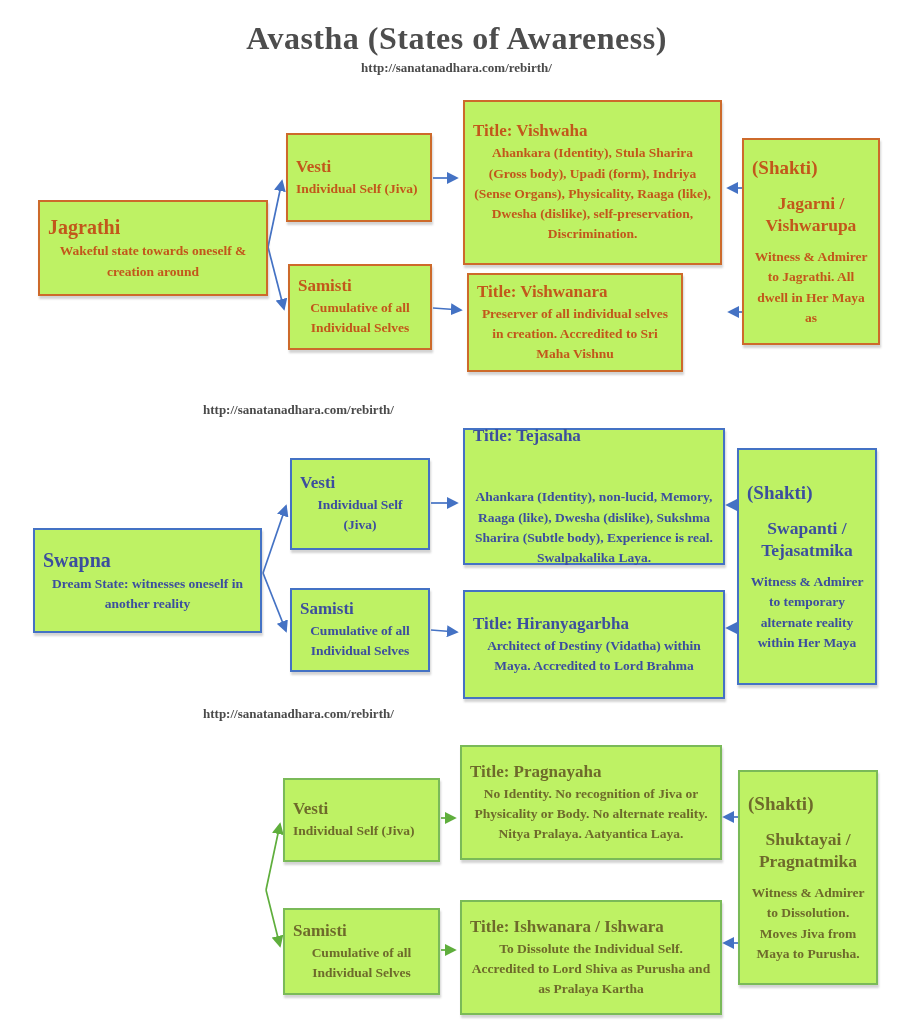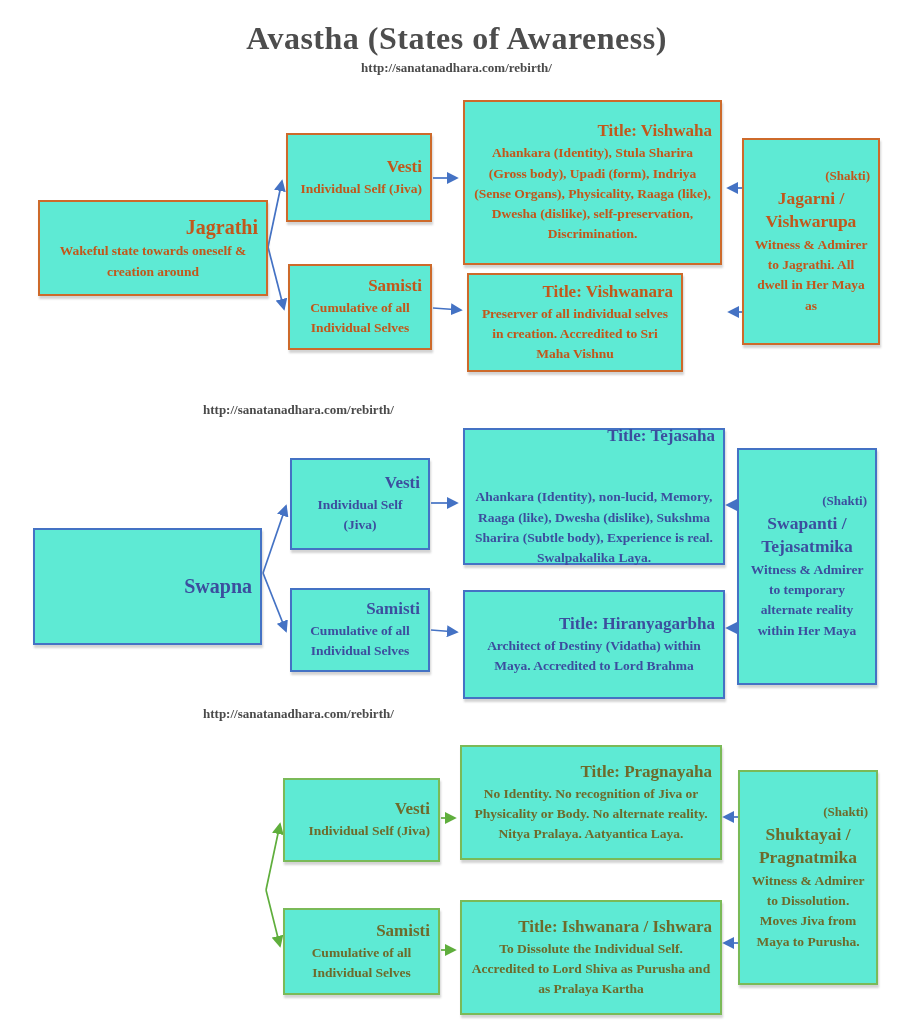--- a/index.html
+++ b/index.html
@@ -18,39 +18,39 @@
   }
   .section-url{position:absolute;font-size:13px;color:#4a4a4a;}
   .url-2{left:203px;top:402px;}
   .url-3{left:203px;top:706px;}
   
   .s-orange{--bd:#cd6a2b;--tx:#c2571b;}
   .s-blue{--bd:#4472c4;--tx:#3c4e9e;}
   .s-green{--bd:#7aba58;--tx:#6e6a2b;}
   
   .box{
-    position:absolute;background:#5eead4;border:2px solid var(--bd);color:var(--tx);
-    display:flex;flex-direction:column;align-items:flex-end;justify-content:center;
+    position:absolute;background:#bef264;border:2px solid var(--bd);color:var(--tx);
+    display:flex;flex-direction:column;align-items:flex-start;justify-content:center;
     text-align:center;padding:4px 8px;box-sizing:border-box;
     box-shadow:1px 3px 2px rgba(130,130,130,.35);
   }
   .box-title{font-size:17px;line-height:1.35;}
   .box-title.lg{font-size:20px;}
   .box-desc{font-size:13.5px;line-height:1.5;}
-  .shakti-label{font-size:13px;line-height:1.4;}
-  .shakti-name{font-size:17.5px;line-height:1.3;margin:2px 0;}
+  .shakti-label{font-size:19px;line-height:1.4;}
+  .shakti-name{font-size:17.5px;line-height:1.3;margin:10px 0;}
   
   .p-s1-state{left:38px;top:200px;width:230px;height:96px;}
   .p-s1-vesti{left:286px;top:133px;width:146px;height:89px;}
   .p-s1-samisti{left:288px;top:264px;width:144px;height:86px;}
   .p-s1-top{left:463px;top:100px;width:259px;height:165px;}
   .p-s1-bottom{left:467px;top:273px;width:216px;height:99px;}
   .p-s1-shakti{left:742px;top:138px;width:138px;height:207px;}
   
-  .p-s2-state{left:33px;top:528px;width:229px;height:117px;}
+  .p-s2-state{left:33px;top:528px;width:229px;height:105px;}
   .p-s2-vesti{left:290px;top:458px;width:140px;height:92px;}
   .p-s2-samisti{left:290px;top:588px;width:140px;height:84px;}
   .p-s2-top{left:463px;top:428px;width:262px;height:137px;gap:40px;}
   .p-s2-bottom{left:463px;top:590px;width:262px;height:109px;}
   .p-s2-shakti{left:737px;top:448px;width:140px;height:237px;}
   
   .p-s3-state{left:30px;top:845px;width:235px;height:95px;}
   .p-s3-vesti{left:283px;top:778px;width:157px;height:84px;}
   .p-s3-samisti{left:283px;top:908px;width:157px;height:87px;}
   .p-s3-top{left:460px;top:745px;width:262px;height:115px;}
@@ -124,20 +124,21 @@
   </div>
   <div class="box s-orange p-s1-shakti">
     <div class="shakti-label">(Shakti)</div>
     <div class="shakti-name">Jagarni / Vishwarupa</div>
     <div class="box-desc">Witness &amp; Admirer to Jagrathi. All dwell in Her Maya as</div>
   </div>
 
   <div class="section-url url-2">http://sanatanadhara.com/rebirth/</div>
   <div class="box s-blue p-s2-state">
     <div class="box-title lg">Swapna</div>
+    <div class="box-desc">Dream State: witnesses oneself in another reality</div>
   </div>
   <div class="box s-blue p-s2-vesti">
     <div class="box-title">Vesti</div>
     <div class="box-desc">Individual Self (Jiva)</div>
   </div>
   <div class="box s-blue p-s2-samisti">
     <div class="box-title">Samisti</div>
     <div class="box-desc">Cumulative of all Individual Selves</div>
   </div>
   <div class="box s-blue p-s2-top">

